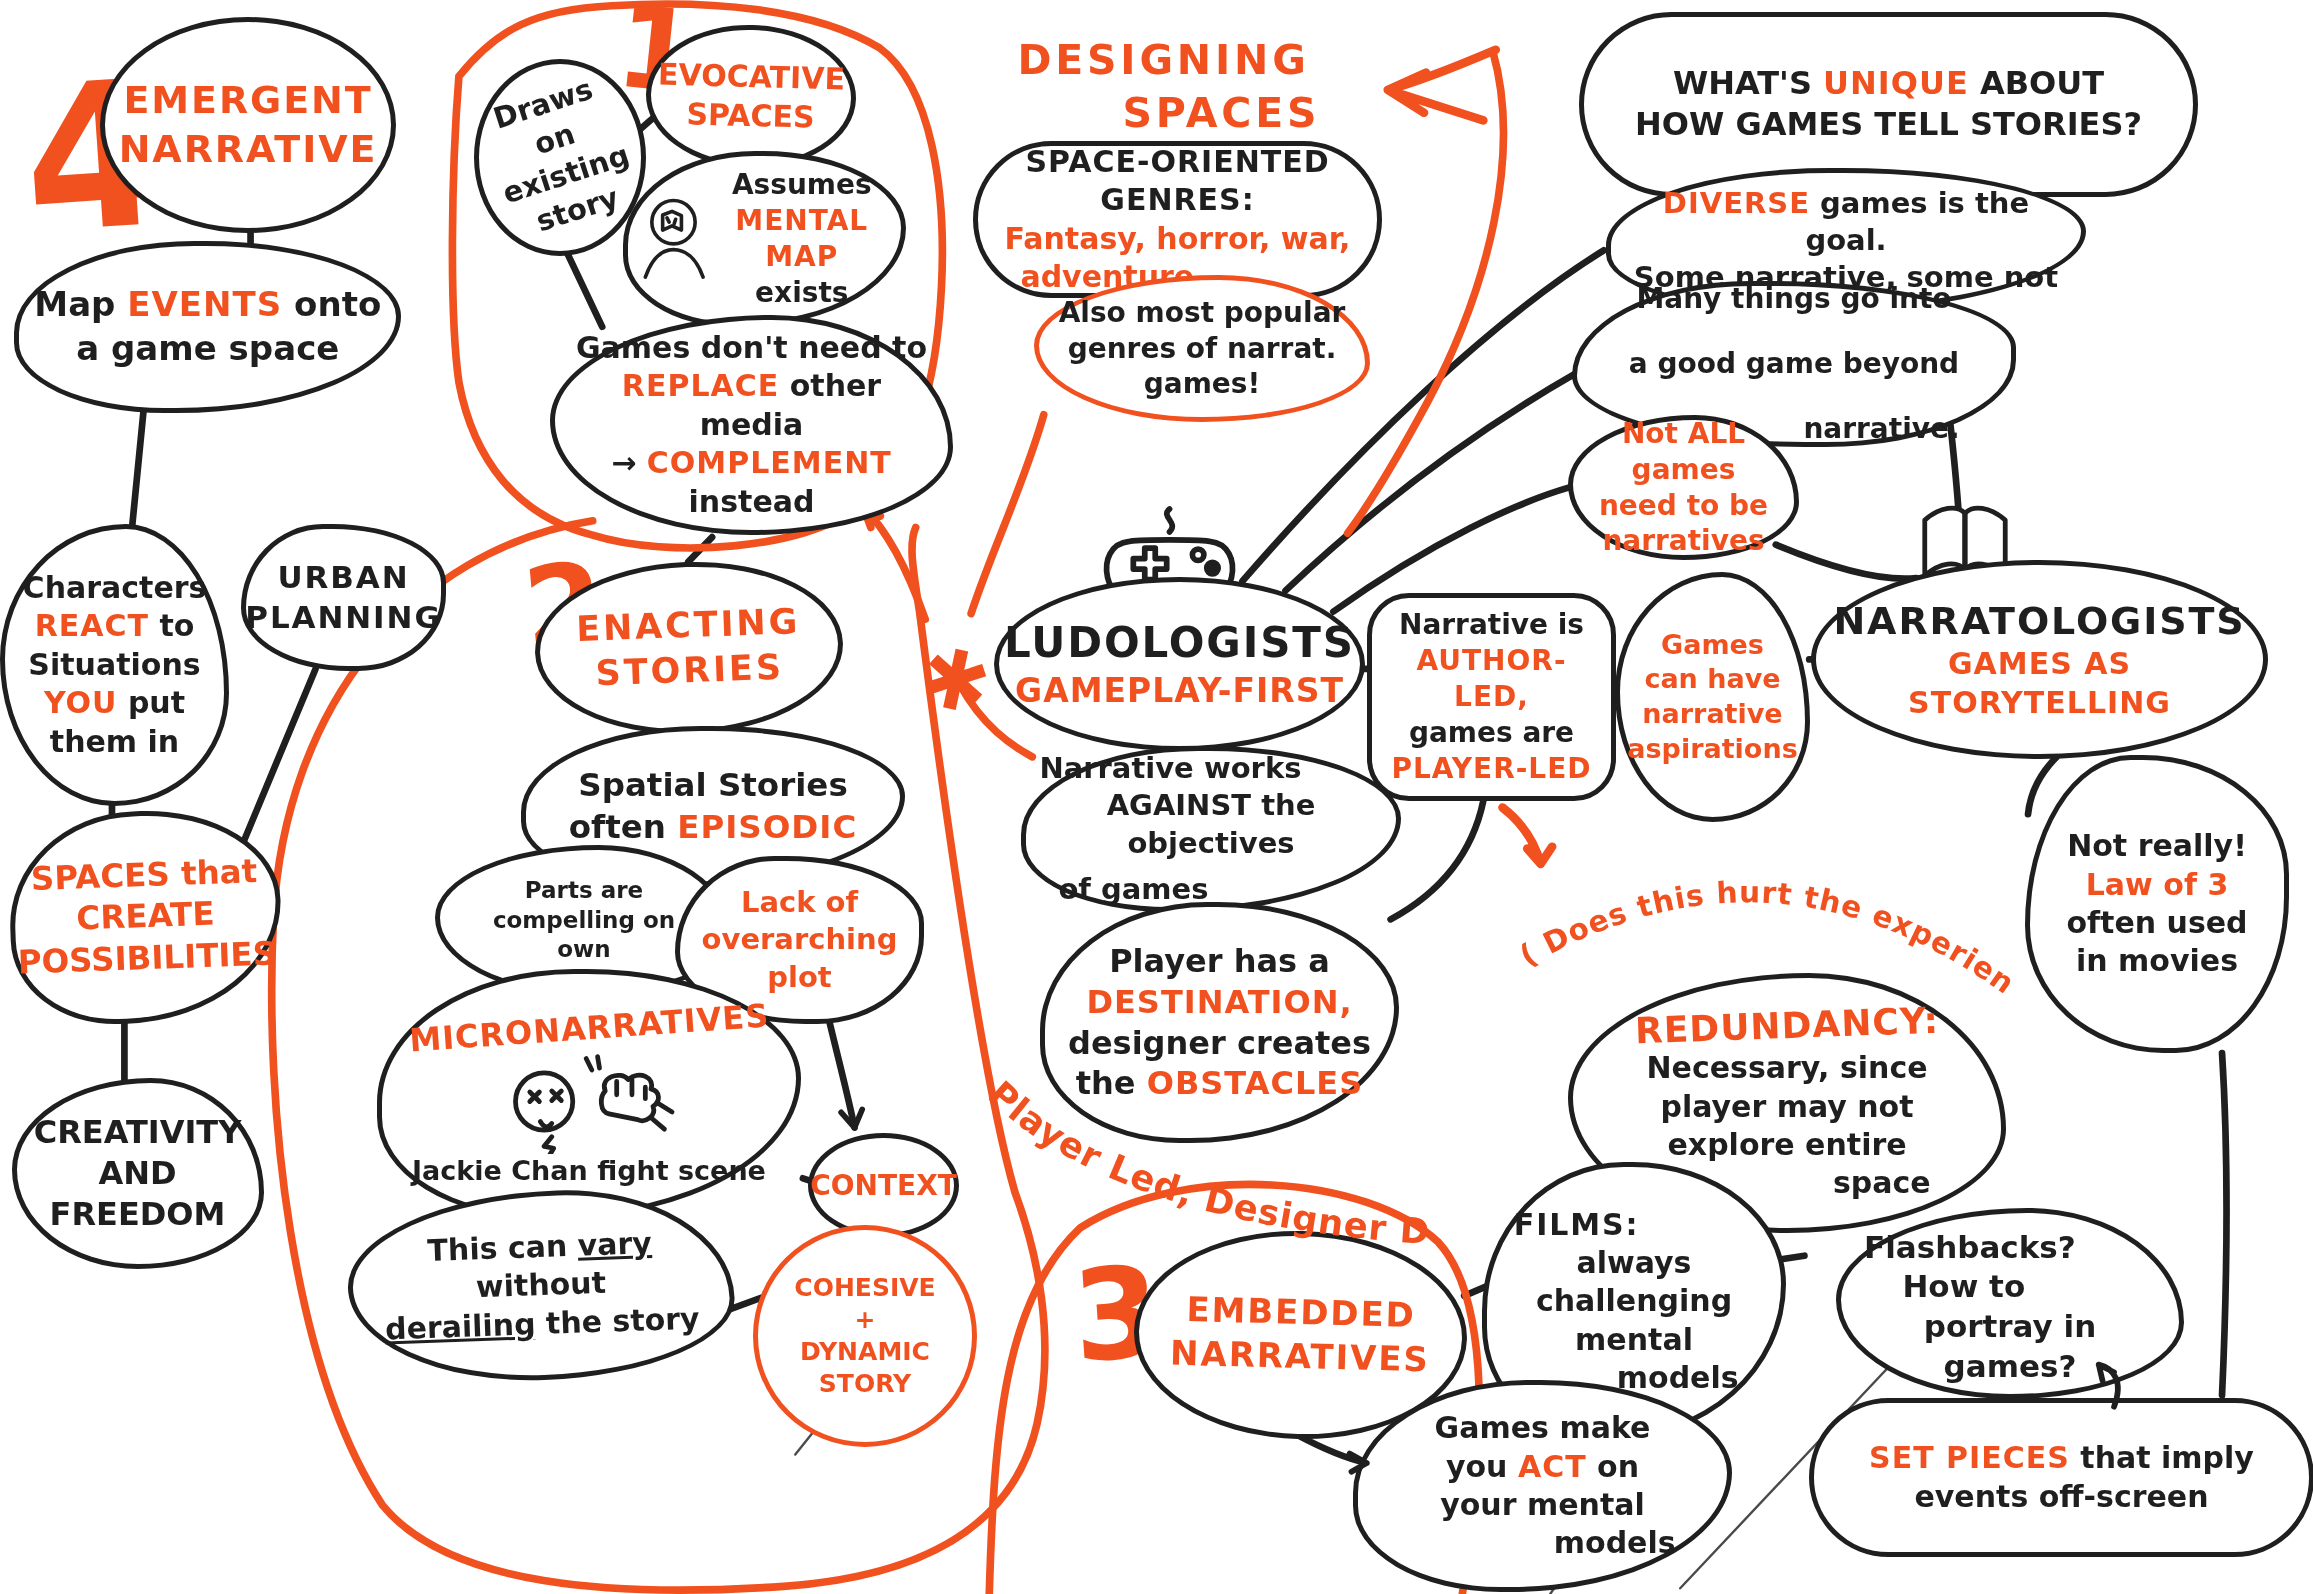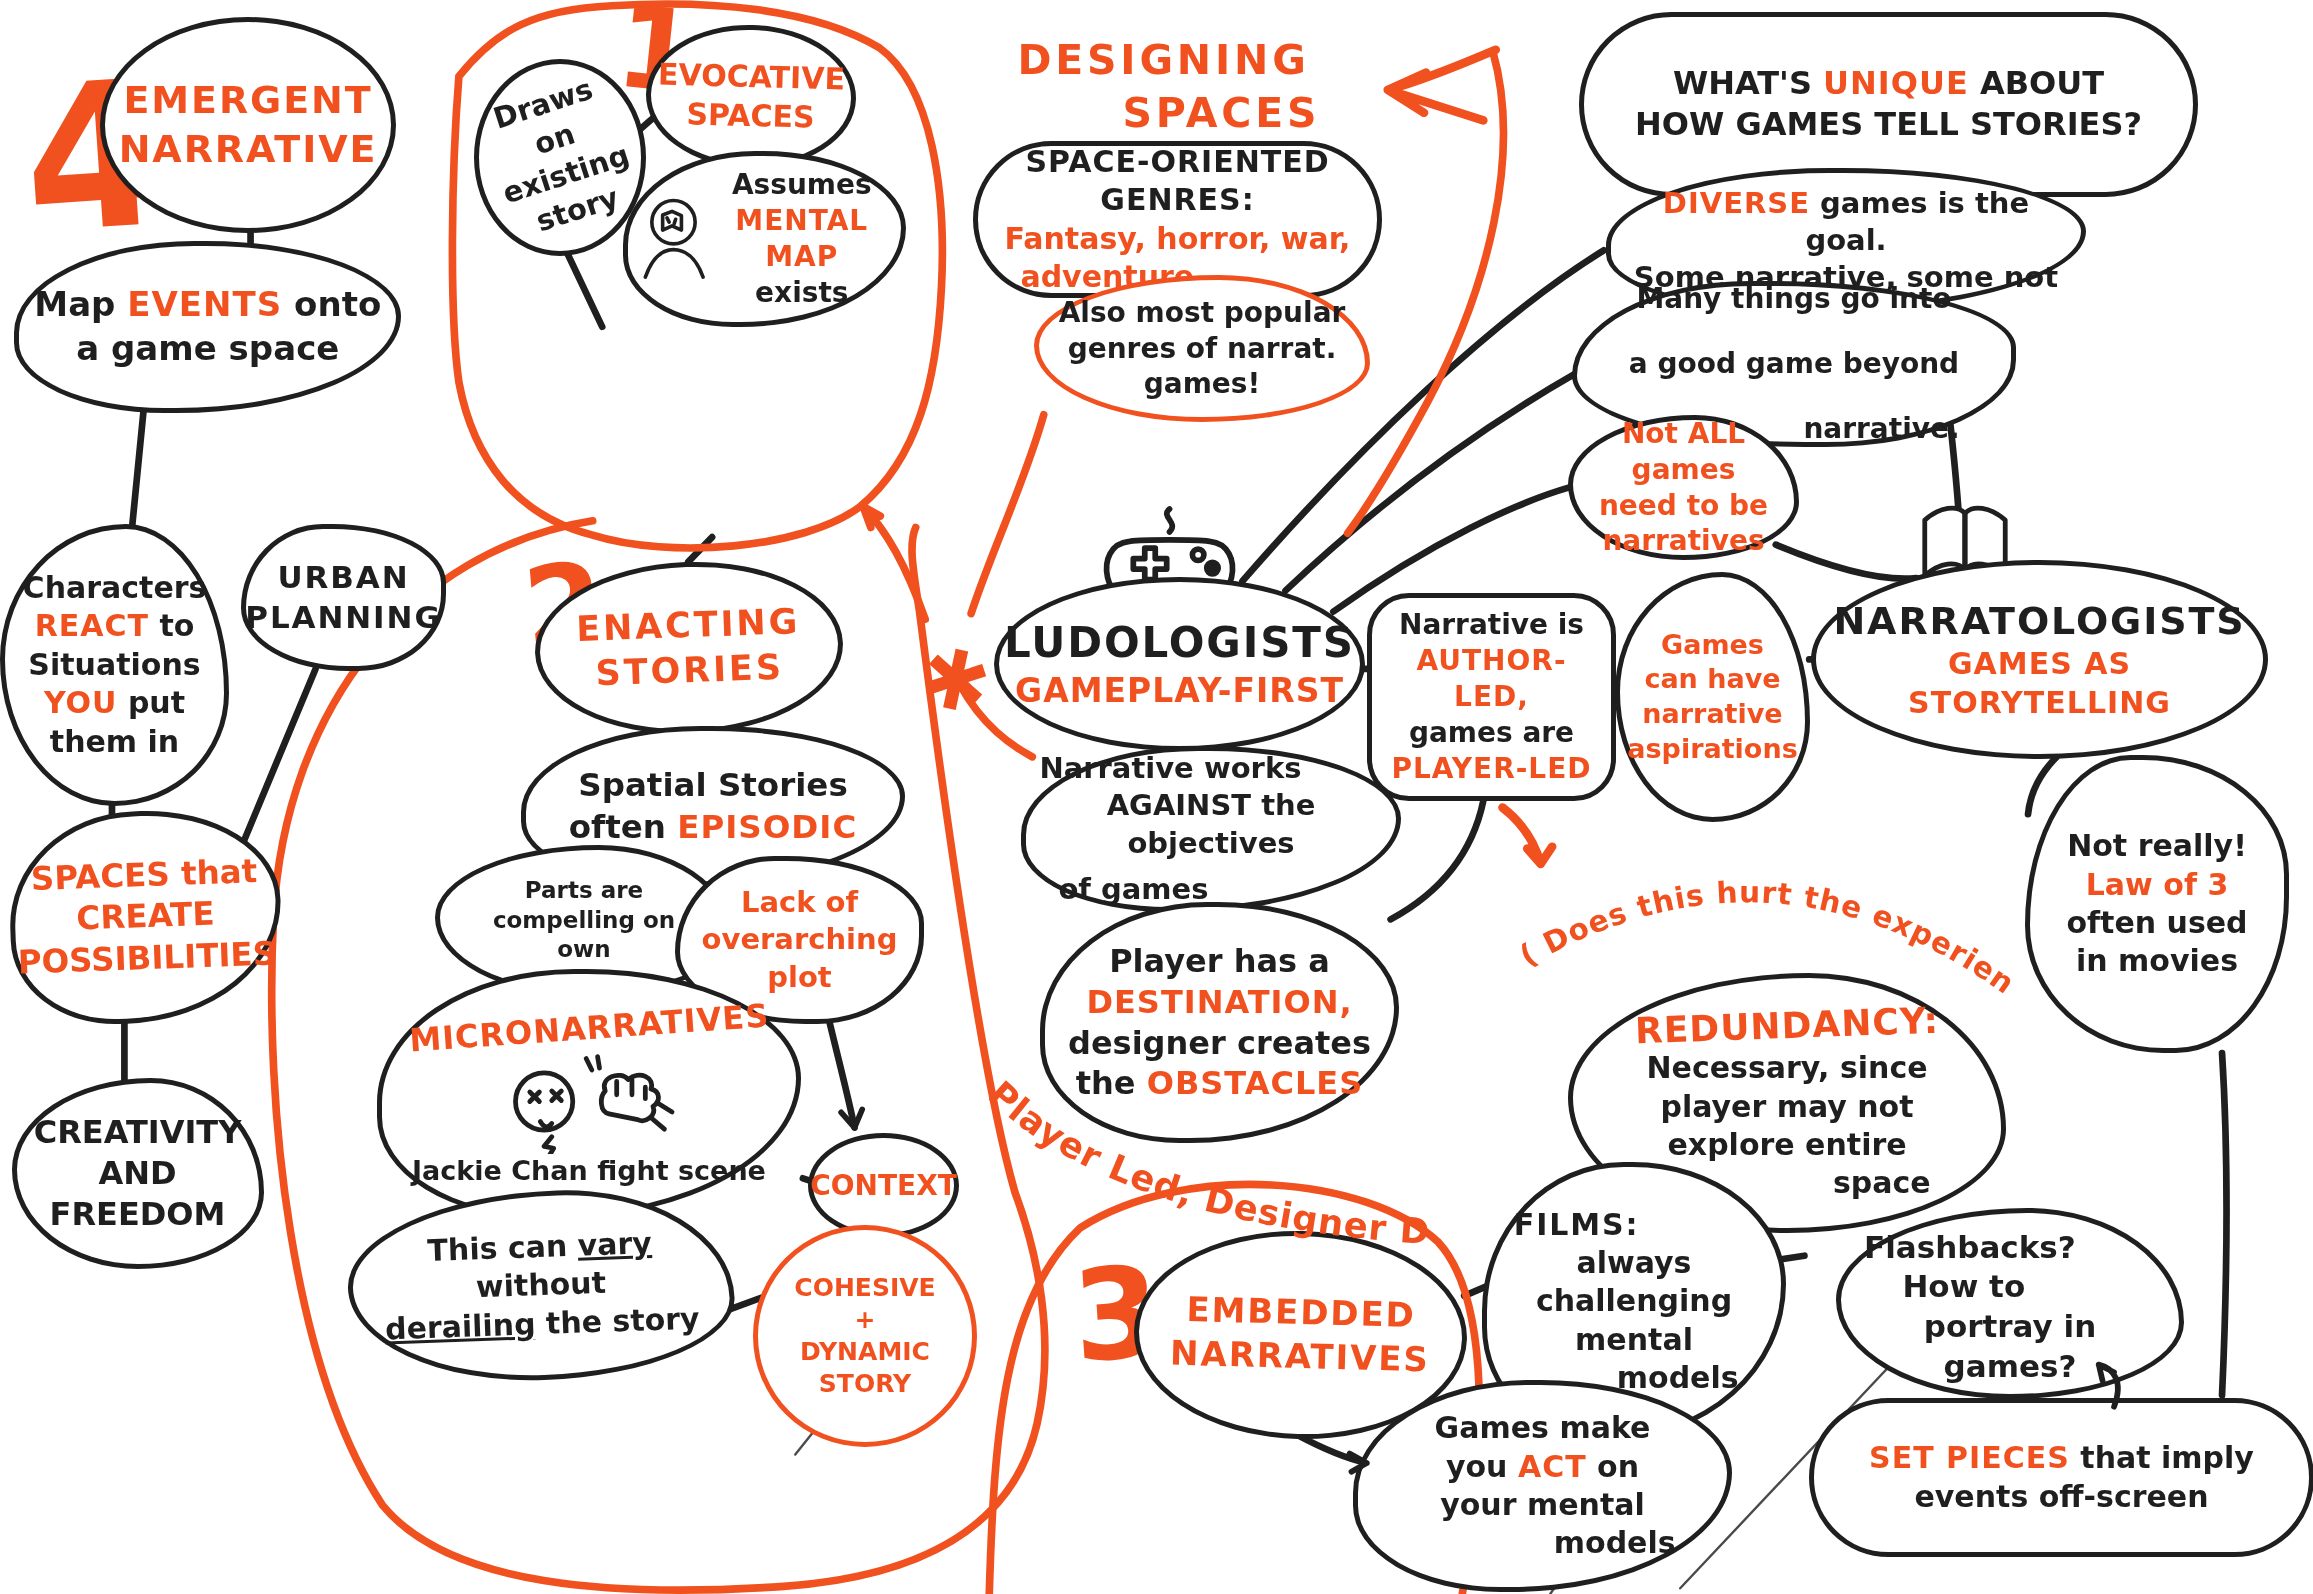--- a/index.html
+++ b/index.html
@@ -132,20 +132,26 @@
       <path d="M36,30 l3,6 M48,32 l-2,6"></path>
       <path d="M6,112 C16,84 30,74 45,74 C60,74 76,84 86,112"></path>
     </g>
   </svg>
   <div>
     <div>Assumes</div>
     <div class="o cap">MENTAL MAP</div>
     <div>exists</div>
   </div>
 </div>
+<div class="bubble r2" style="left:550px;top:315px;width:403px;height:220px;font-size:30px;">
+  <div>Games don't need to</div>
+  <div><span class="o cap">REPLACE</span> <span>other media</span></div>
+  <div><span>→</span> <span class="o cap">COMPLEMENT</span></div>
+  <div>instead</div>
+</div>
 
 <div class="noborder bubble o" style="left:1004px;top:29px;width:344px;height:115px;font-size:41px;letter-spacing:3.8px;align-items:flex-start;font-weight:800;">
   <div>DESIGNING</div>
   <div style="margin-left:105px;">SPACES</div>
 </div>
 <div class="bubble r5" style="left:973px;top:141px;width:409px;height:157px;font-size:30px;border-radius:86px;">
   <div class="cap">SPACE-ORIENTED GENRES:</div>
   <div class="o">Fantasy, horror, war,</div>
   <div class="o" style="align-self:flex-start;margin-left:29px;">adventure</div>
 </div>

